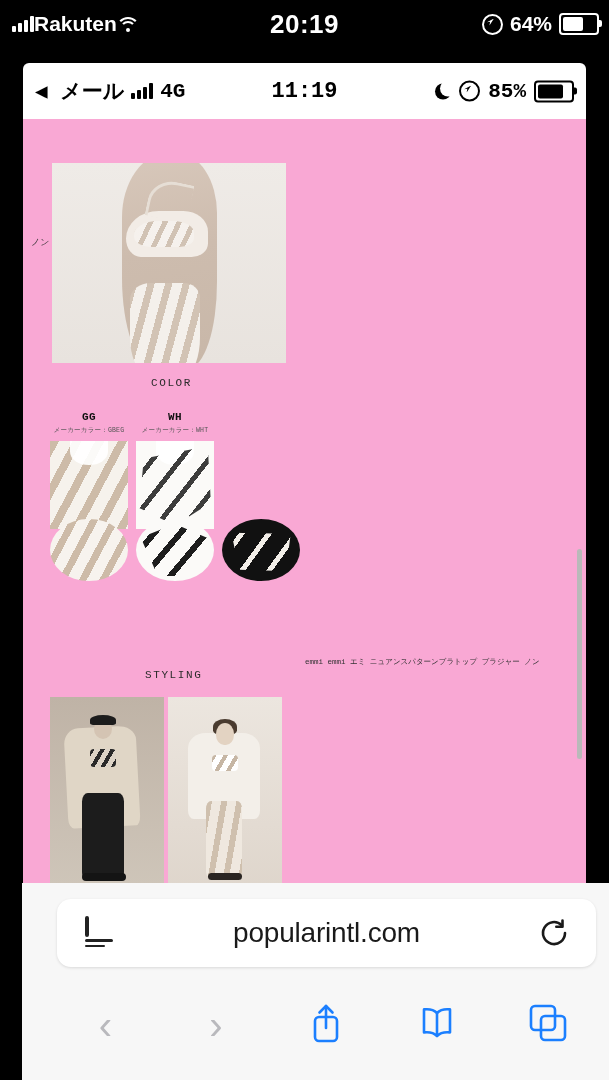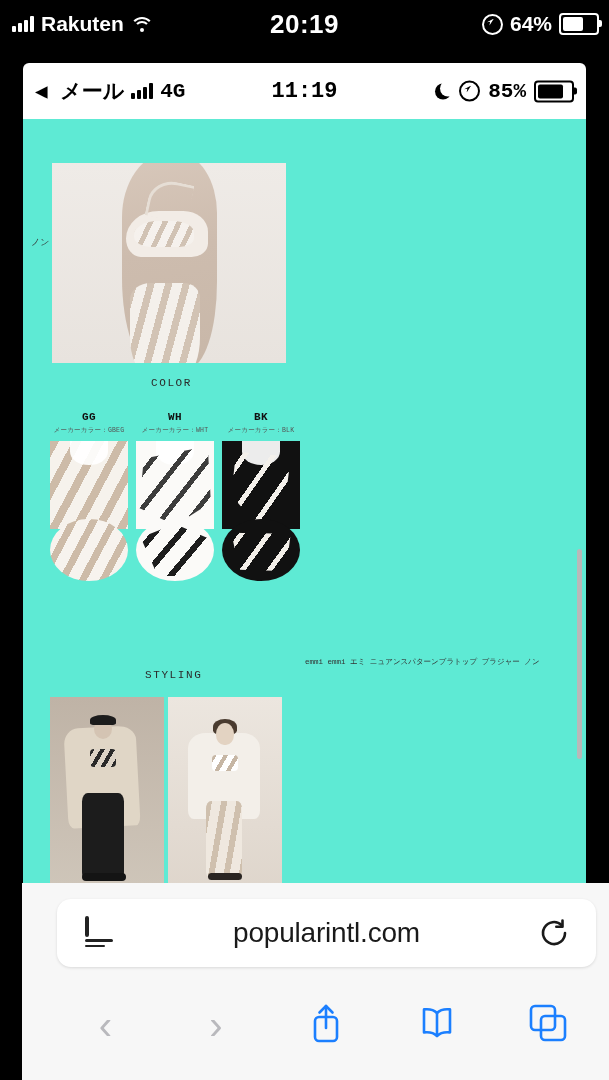--- a/index.html
+++ b/index.html
@@ -25,21 +25,20 @@
     align-items: center;
     color: #fff;
     font-size: 21px;
     font-weight: bold;
   }
   .outer-status .left {
     position: absolute;
     left: 12px;
     display: flex;
     align-items: center;
-    gap: 7px;
   }
   .outer-status .center {
     position: absolute;
     left: 50%;
     transform: translateX(-50%);
     font-size: 26px;
     letter-spacing: 0.5px;
   }
   .outer-status .right {
     position: absolute;
@@ -179,21 +178,21 @@
   }
   .loc-ico.dark { border-color:#000; }
   .loc-ico.dark::after { background:#000; }
   .battery.dark { border-color:#000; }
   .battery.dark::after { background:#000; }
   .battery.dark i { background:#000; }
 
   
   .page {
     position: relative;
-    background: #5eead4;
+    background: #f9a8d4;
     height: 764px;
   }
   .hero-img {
     position: absolute;
     left: 29px; top: 44px;
     width: 234px; height: 200px;
     background:
       radial-gradient(ellipse 40px 90px at 58% 48%, #cfc2b6 0%, #cfc2b6 38%, transparent 40%),
       linear-gradient(#efebe7, #e8e3de);
     overflow: hidden;
@@ -599,27 +598,20 @@
             <div class="notch"></div>
           </div>
       </div>
       <div class="color-col">
         <div class="color-code">WH</div>
         <div class="color-sub">メーカーカラー：WHT</div>
         <div class="color-img wh">
             <div class="notch"></div>
           </div>
       </div>
-      <div class="color-col">
-        <div class="color-code">BK</div>
-        <div class="color-sub">メーカーカラー：BLK</div>
-        <div class="color-img bk">
-            <div class="notch"></div>
-          </div>
-      </div>
     </div>
 
     <div class="round-row">
       <div class="round gg"></div>
       <div class="round wh"></div>
       <div class="round bk"></div>
     </div>
 
     <div class="jp-product-line">emmi emmi エミ ニュアンスパターンブラトップ ブラジャー ノン</div>
 

